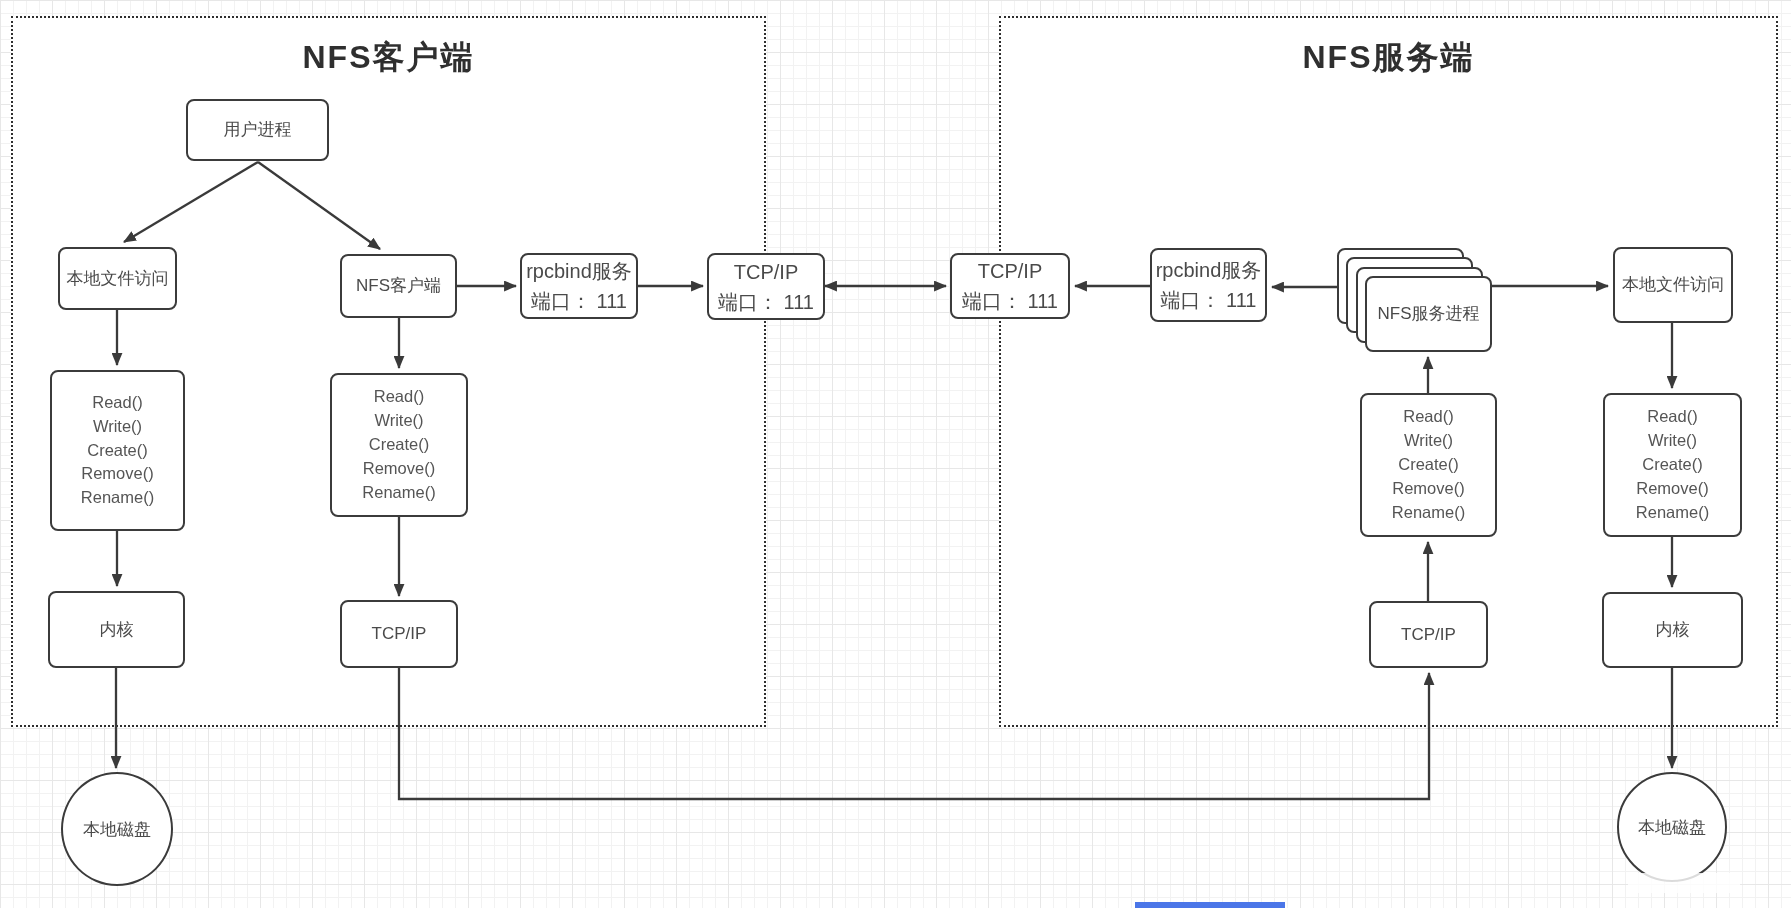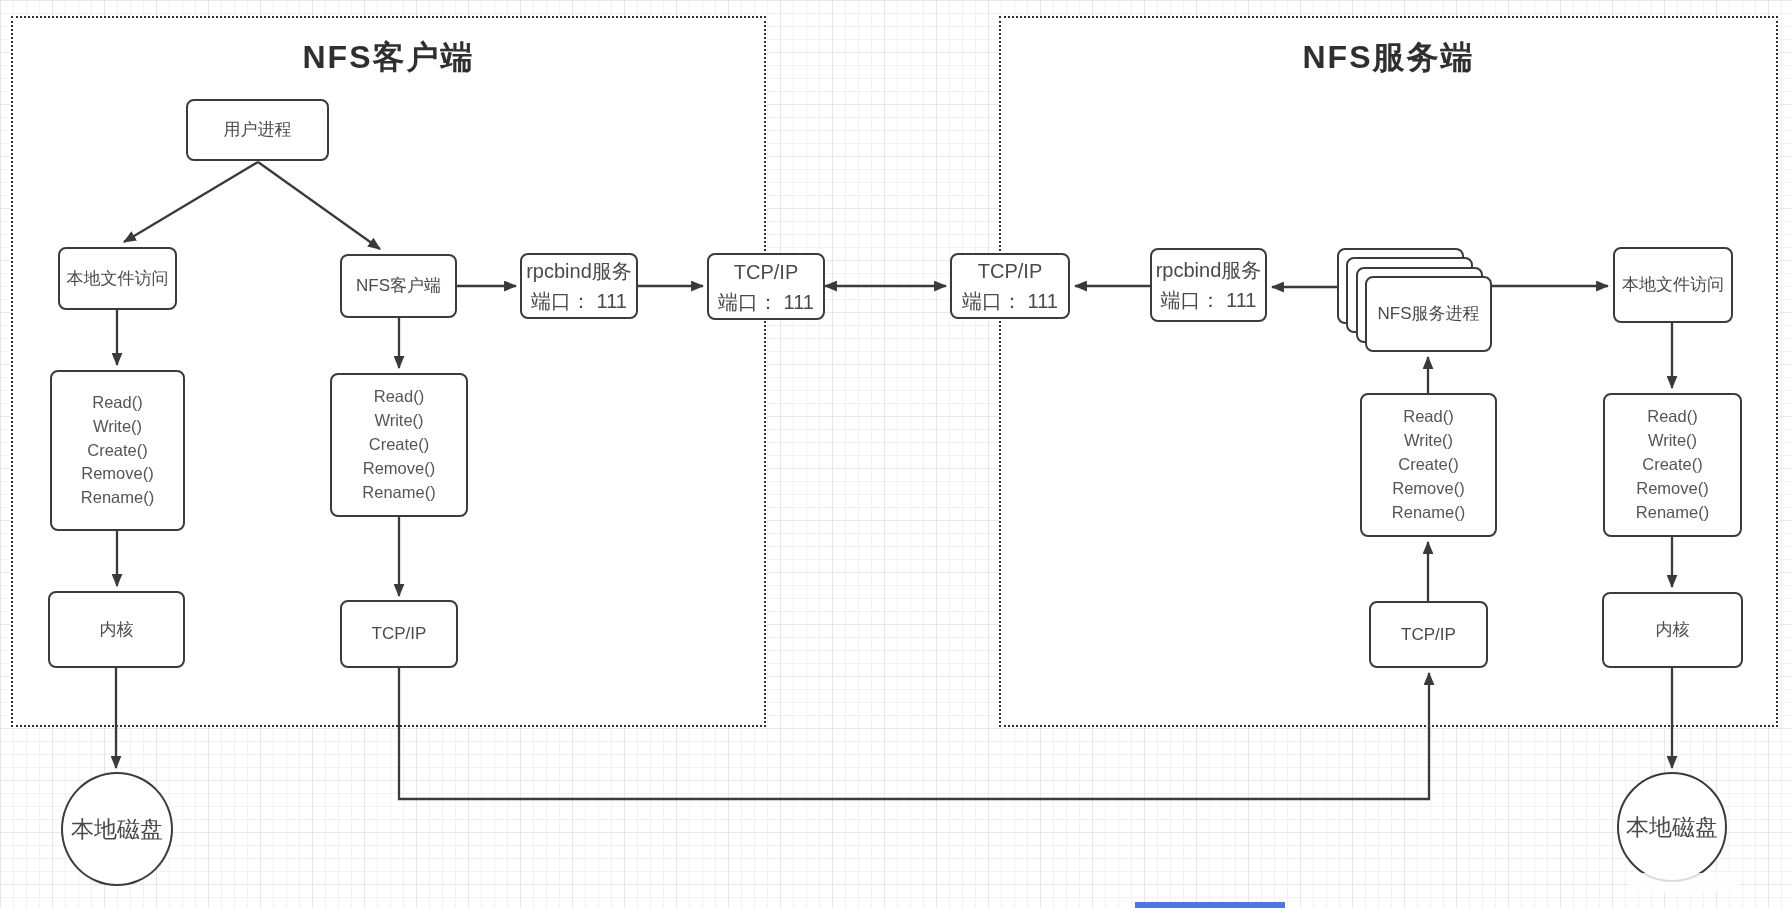--- a/index.html
+++ b/index.html
@@ -28,21 +28,21 @@
     display:flex;align-items:center;justify-content:center;text-align:center;
     font-size:17px;color:#4a4a4a;white-space:pre-line;line-height:1.5;
     z-index:3;
   }
   .node.small{font-size:20px;}
   .node.calls{font-size:16.5px;line-height:1.45;color:#555;}
   .disk{
     position:absolute;box-sizing:border-box;background:#fff;
     border:2.5px solid #3b3b3b;border-radius:50%;
     display:flex;align-items:center;justify-content:center;text-align:right;
-    font-size:23px;color:#4a4a4a;z-index:3;
+    font-size:17px;color:#4a4a4a;z-index:3;
   }
   .card{
     position:absolute;box-sizing:border-box;background:#fff;
     border:2.5px solid #3b3b3b;border-radius:8px;z-index:3;
   }
   svg.wires{position:absolute;left:0;top:0;z-index:2;pointer-events:none;}
   .wire{stroke:#3a3a3a;stroke-width:2.3;fill:none;}
   .accent-bar{position:absolute;z-index:4;}
   .watermark{
     position:absolute;z-index:5;background:rgba(255,255,255,.82);

